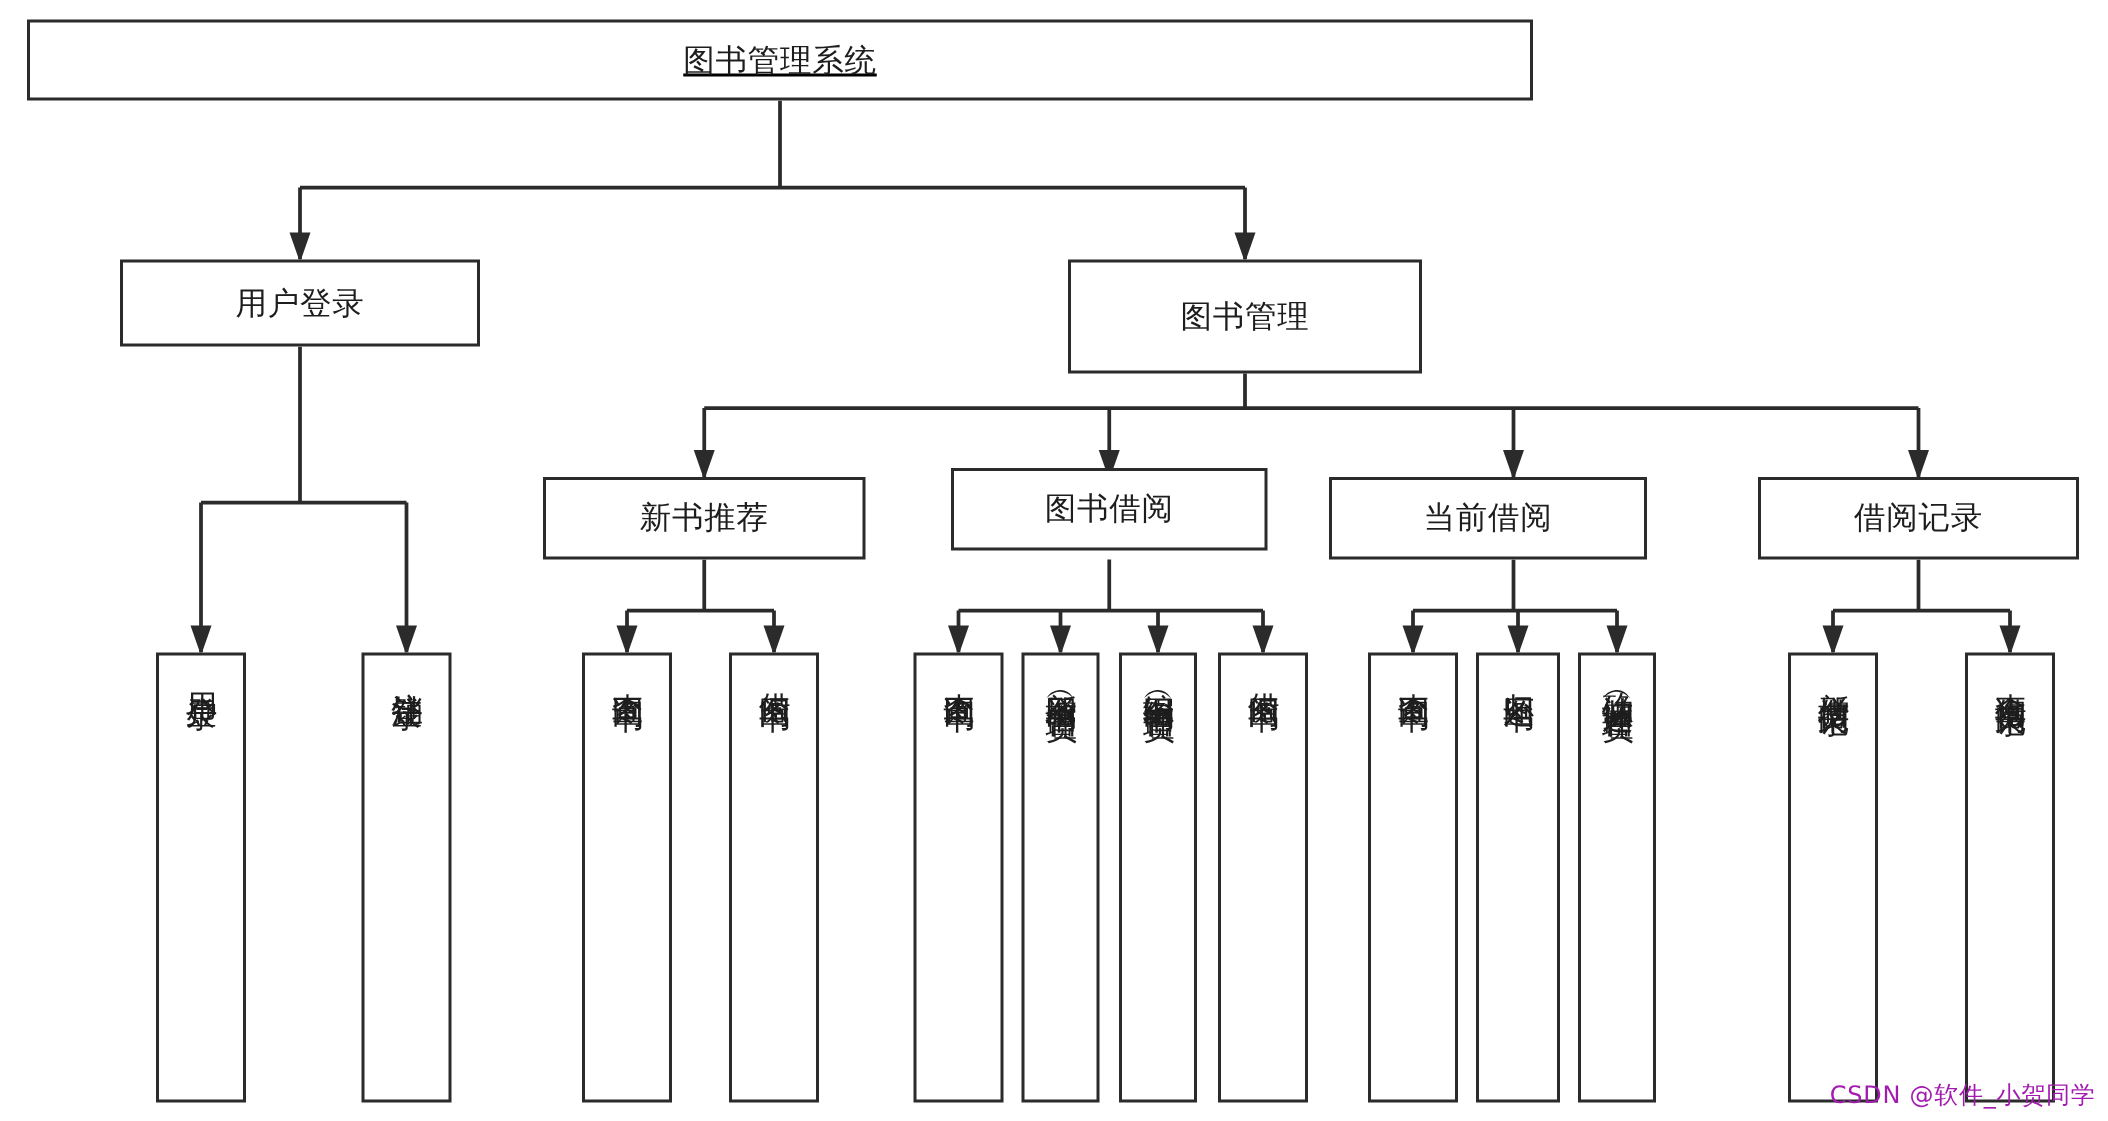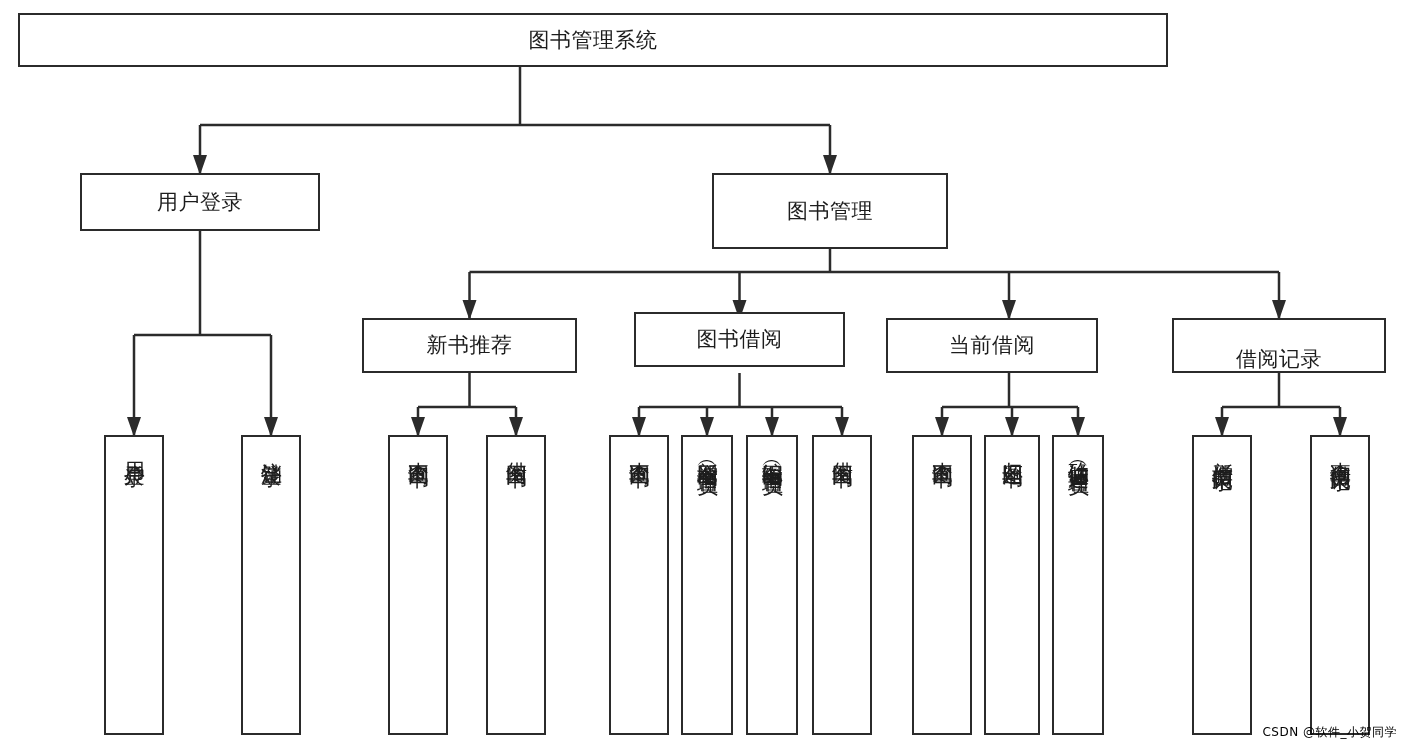--- a/index.html
+++ b/index.html
@@ -51,22 +51,22 @@
     text-orientation: upright;
     font-size: 21px;
     letter-spacing: 2px;
     line-height: 1.0;
     white-space: nowrap;
   }
   #watermark {
     position: absolute;
     right: 8px;
     bottom: 6px;
-    font-size: 12px;
-    color: #000000;
+    font-size: 16px;
+    color: #a21caf;
     letter-spacing: 0.5px;
     white-space: nowrap;
   }
 </style>
 </head>
 <body>
 
 <div id="canvas">
   <svg id="edges" viewBox="0 0 1405 747" width="1405" height="747">
       <line x1="520" y1="67" x2="520" y2="125" stroke="#2b2b2b" stroke-width="2.5"></line>
@@ -116,39 +116,39 @@
       <line x1="1078" y1="407" x2="1078" y2="435" stroke="#2b2b2b" stroke-width="2.5"></line>
       <path d="M 1071 417 L 1085 417 L 1078 437 Z" fill="#2b2b2b"></path>
       <line x1="1279" y1="373" x2="1279" y2="407" stroke="#2b2b2b" stroke-width="2.5"></line>
       <line x1="1222" y1="407" x2="1340" y2="407" stroke="#2b2b2b" stroke-width="2.5"></line>
       <line x1="1222" y1="407" x2="1222" y2="435" stroke="#2b2b2b" stroke-width="2.5"></line>
       <path d="M 1215 417 L 1229 417 L 1222 437 Z" fill="#2b2b2b"></path>
       <line x1="1340" y1="407" x2="1340" y2="435" stroke="#2b2b2b" stroke-width="2.5"></line>
       <path d="M 1333 417 L 1347 417 L 1340 437 Z" fill="#2b2b2b"></path>
     </svg>
   <div id="nodes-layer">
-      <div class="node" style="left: 18px; top: 13px; width: 1150px; height: 54px;">
+      <div class="node" style="left: 18px; top: 13px; width: 1004px; height: 54px; text-decoration: underline;">
         <span class="node-label">图书管理系统</span>
       </div>
       <div class="node" style="left: 80px; top: 173px; width: 240px; height: 58px;">
         <span class="node-label">用户登录</span>
       </div>
       <div class="node" style="left: 712px; top: 173px; width: 236px; height: 76px;">
         <span class="node-label">图书管理</span>
       </div>
       <div class="node" style="left: 362px; top: 318px; width: 215px; height: 55px;">
         <span class="node-label">新书推荐</span>
       </div>
       <div class="node" style="left: 634px; top: 312px; width: 211px; height: 55px;">
         <span class="node-label">图书借阅</span>
       </div>
       <div class="node" style="left: 886px; top: 318px; width: 212px; height: 55px;">
         <span class="node-label">当前借阅</span>
       </div>
-      <div class="node" style="left: 1172px; top: 318px; width: 214px; height: 55px; align-items: flex-end;">
+      <div class="node" style="left: 1172px; top: 318px; width: 214px; height: 55px;">
         <span class="node-label">借阅记录</span>
       </div>
       <div class="node vertical" style="left: 104px; top: 435px; width: 60px; height: 300px;">
         <span class="node-label">用户登录</span>
       </div>
       <div class="node vertical" style="left: 241px; top: 435px; width: 60px; height: 300px;">
         <span class="node-label">注销登录</span>
       </div>
       <div class="node vertical" style="left: 388px; top: 435px; width: 60px; height: 300px;">
         <span class="node-label">查询图书</span>

